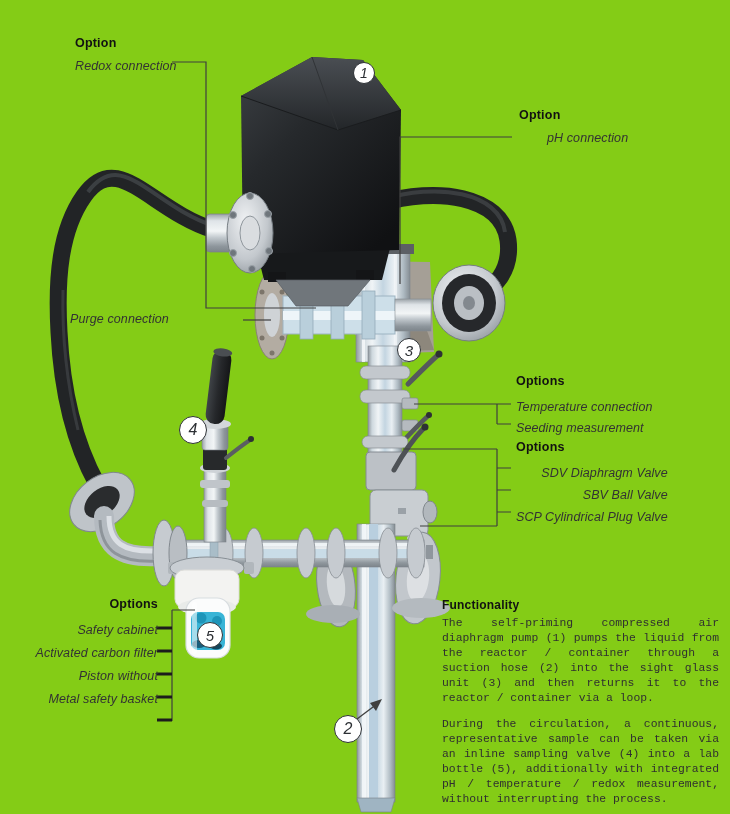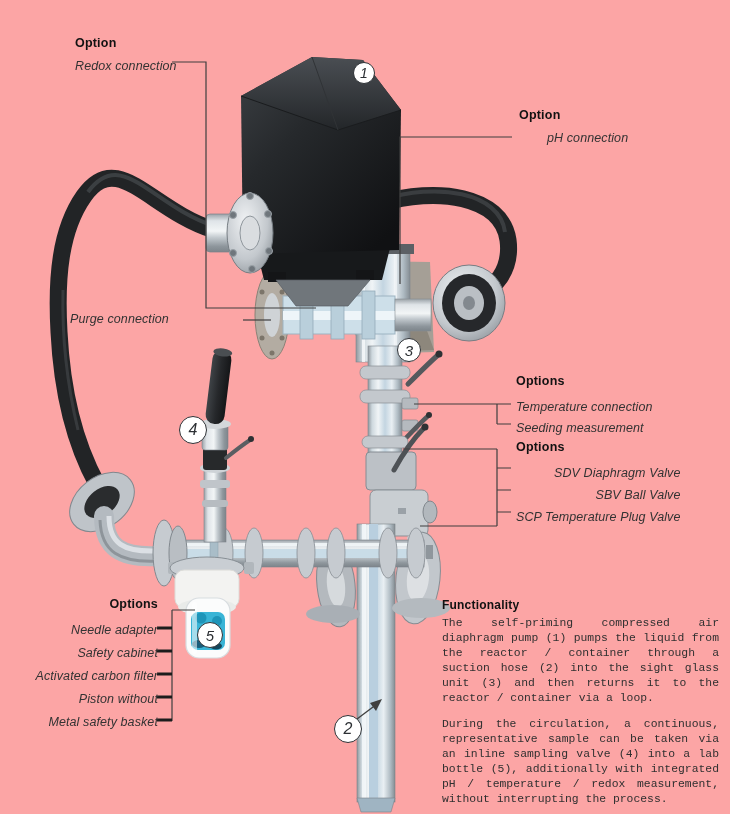--- a/index.html
+++ b/index.html
@@ -1,17 +1,17 @@
 <!DOCTYPE html>
 <html><head>
 <meta charset="utf-8">
 <style>
   html,body{margin:0;padding:0;background:#ffffff;}
   #canvas{
-    position:relative;width:730px;height:814px;background:#fca5a5;overflow:hidden;
+    position:relative;width:730px;height:814px;background:#84cc16;overflow:hidden;
     font-family:"Liberation Sans",sans-serif;color:#2e2e2e;
   }
   svg{position:absolute;left:0;top:0;}
   .callout{position:absolute;}
   .co-head{font-size:12.5px;font-weight:bold;color:#121212;letter-spacing:.2px;line-height:15px;}
   .co-label{font-size:12.5px;font-style:italic;color:#333;line-height:14px;letter-spacing:.1px;}
   .callout-redox{left:75px;top:36px;}
   .callout-redox .co-label{margin-top:8px;}
   .callout-ph{left:519px;top:108px;}
   .callout-ph .co-label{margin-top:8px;margin-left:28px;}
@@ -302,26 +302,25 @@
   <div class="callout callout-tempseed">
     <div class="co-head">Options</div>
     <div class="co-label">Temperature connection</div>
     <div class="co-label">Seeding measurement</div>
   </div>
 
   <div class="callout callout-valves">
     <div class="co-head">Options</div>
     <div class="co-label">SDV Diaphragm Valve</div>
     <div class="co-label">SBV Ball Valve</div>
-    <div class="co-label">SCP Temperature Plug Valve</div>
+    <div class="co-label">SCP Cylindrical Plug Valve</div>
   </div>
 
   <div class="callout callout-accessories">
     <div class="co-head">Options</div>
-    <div class="co-label">Needle adapter</div>
     <div class="co-label">Safety cabinet</div>
     <div class="co-label">Activated carbon filter</div>
     <div class="co-label">Piston without</div>
     <div class="co-label">Metal safety basket</div>
   </div>
 
   <div class="callout functionality">
     <div class="co-head">Functionality</div>
     <p>The self-priming compressed air diaphragm pump (1) pumps the liquid from the reactor / container through a suction hose (2) into the sight glass unit (3) and then returns it to the reactor / container via a loop.</p>
     <p>During the circulation, a continuous, representative sample can be taken via an inline sampling valve (4) into a lab bottle (5), additionally with integrated pH / temperature / redox measurement, without interrupting the process.</p>

